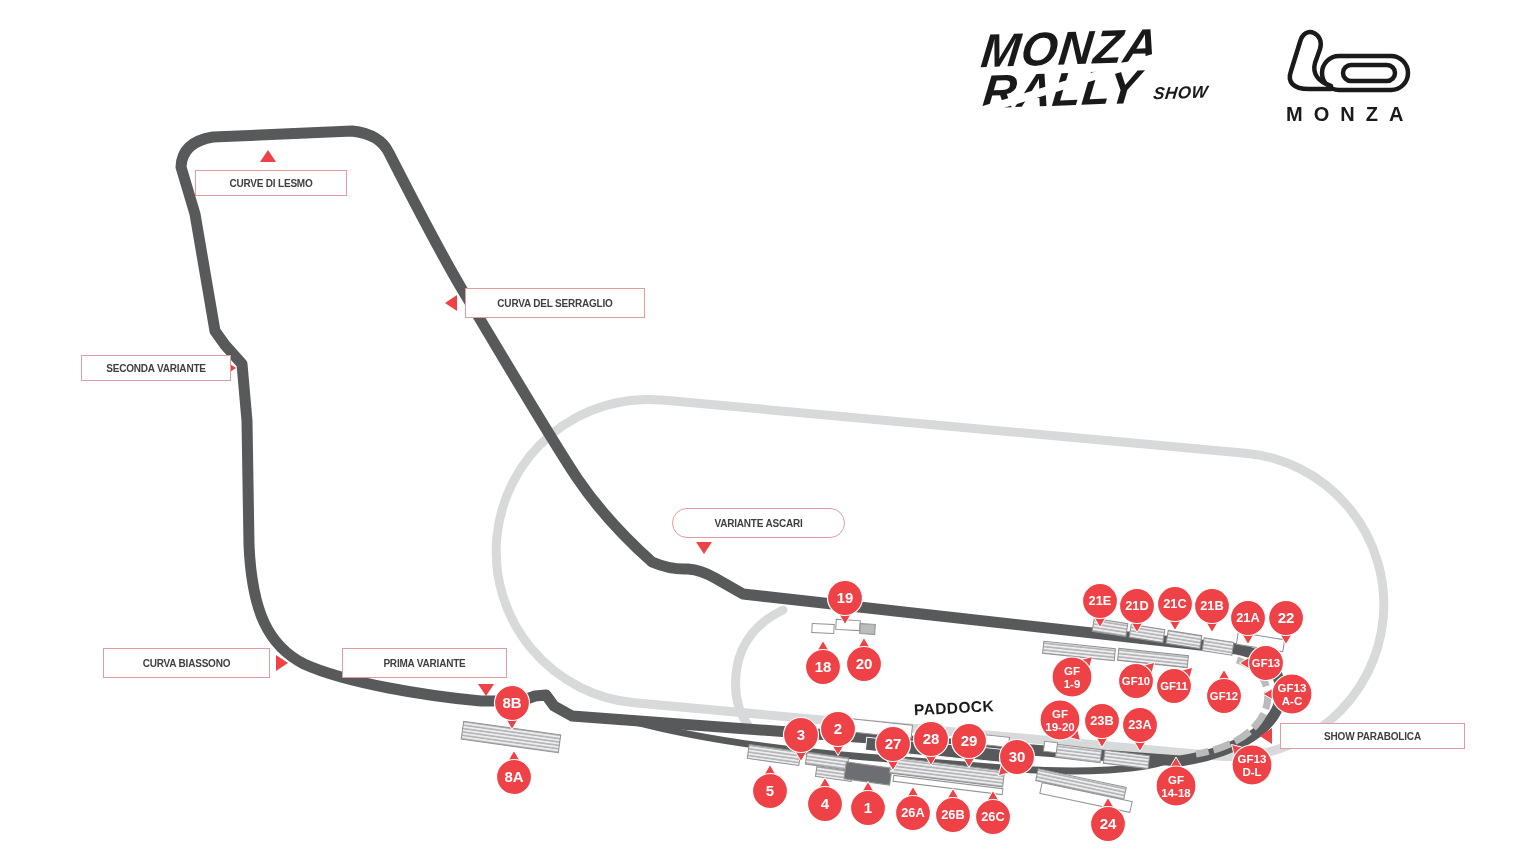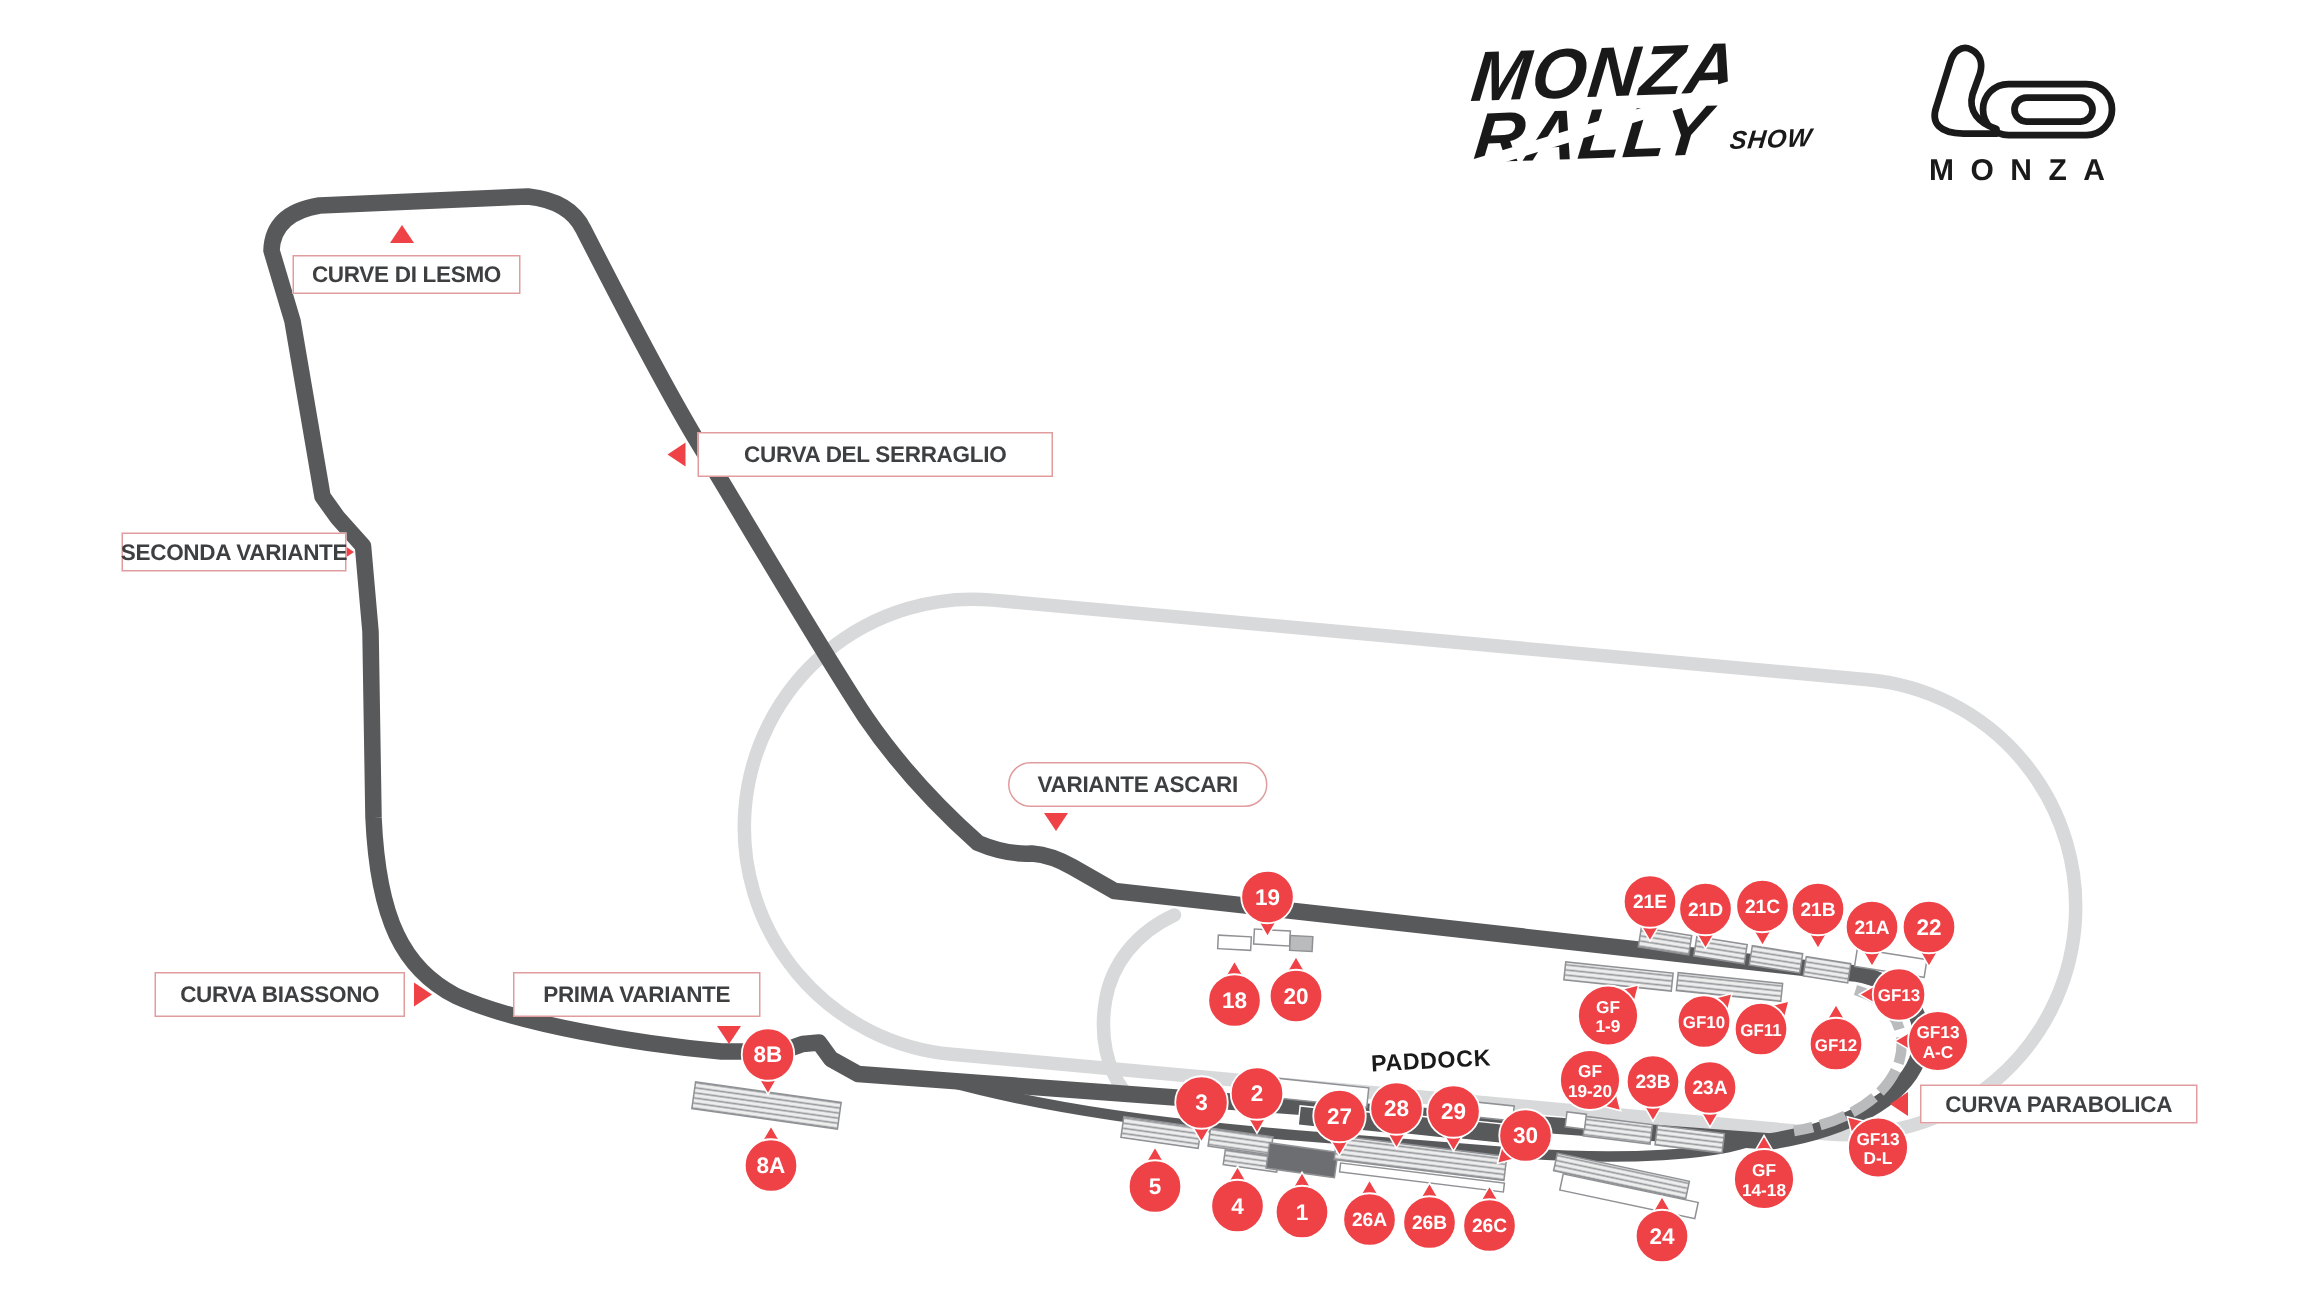--- a/index.html
+++ b/index.html
@@ -1,20 +1,20 @@
 <!DOCTYPE html>
 <html><head>
 <meta charset="utf-8">
 <style>
   html,body{margin:0;padding:0;background:#fff;}
   .stage{position:relative;width:1536px;height:864px;background:#ffffff;overflow:hidden;
          font-family:"Liberation Sans",sans-serif;}
   svg{position:absolute;left:0;top:0;}
   .corner-label{position:absolute;box-sizing:border-box;background:#ffffff;
-    border:1.5px solid #E19C9D;color:#3E3F41;font-weight:bold;font-size:15px;
+    border:1.5px solid #E19C9D;color:#3E3F41;font-weight:bold;font-size:10px;
     letter-spacing:-0.2px;display:flex;align-items:center;justify-content:center;
     white-space:nowrap;z-index:6;}
   .paddock{position:absolute;left:914px;top:699px;width:90px;color:#1a1a1a;
     font-weight:bold;font-size:15.5px;letter-spacing:0.4px;transform:rotate(-3deg);z-index:6;}
   .rally-logo{position:absolute;left:982px;top:26px;width:245px;color:#191919;
     font-style:italic;font-weight:bold;transform:rotate(-2deg);z-index:4;}
   .rally-line{font-size:47px;line-height:0.88;letter-spacing:1px;transform:skewX(-8deg);}
   .rally-show{font-size:17px;font-style:italic;font-weight:bold;display:inline-block;
     transform:translateY(-3px);letter-spacing:0.5px;}
   .logo-slash{position:absolute;left:975px;top:70px;width:252px;height:8px;background:#ffffff;
@@ -300,20 +300,20 @@
     </div>
   </div>
   <div class="logo-slash"></div>
 
   <div class="monza-text">MONZA</div>
 
   <div class="paddock">PADDOCK</div>
 
   <div id="labels-root">
       <div class="corner-label" style="left: 195px; top: 170px; width: 152px; height: 26px;">CURVE DI LESMO</div>
-      <div class="corner-label" style="left: 465px; top: 288px; width: 237px; height: 30px;">CURVA DEL SERRAGLIO</div>
+      <div class="corner-label" style="left: 465px; top: 288px; width: 180px; height: 30px;">CURVA DEL SERRAGLIO</div>
       <div class="corner-label" style="left: 81px; top: 355px; width: 150px; height: 26px;">SECONDA VARIANTE</div>
       <div class="corner-label" style="left: 672px; top: 508px; width: 173px; height: 30px; border-radius: 15px;">VARIANTE ASCARI</div>
       <div class="corner-label" style="left: 103px; top: 648px; width: 167px; height: 30px;">CURVA BIASSONO</div>
       <div class="corner-label" style="left: 342px; top: 648px; width: 165px; height: 30px; text-align: right;">PRIMA VARIANTE</div>
-      <div class="corner-label" style="left: 1280px; top: 723px; width: 185px; height: 26px;">CURVA PARABOLICA</div>
+      <div class="corner-label" style="left: 1280px; top: 723px; width: 185px; height: 26px;">SHOW PARABOLICA</div>
     </div>
 </div>
 
 </body></html>

